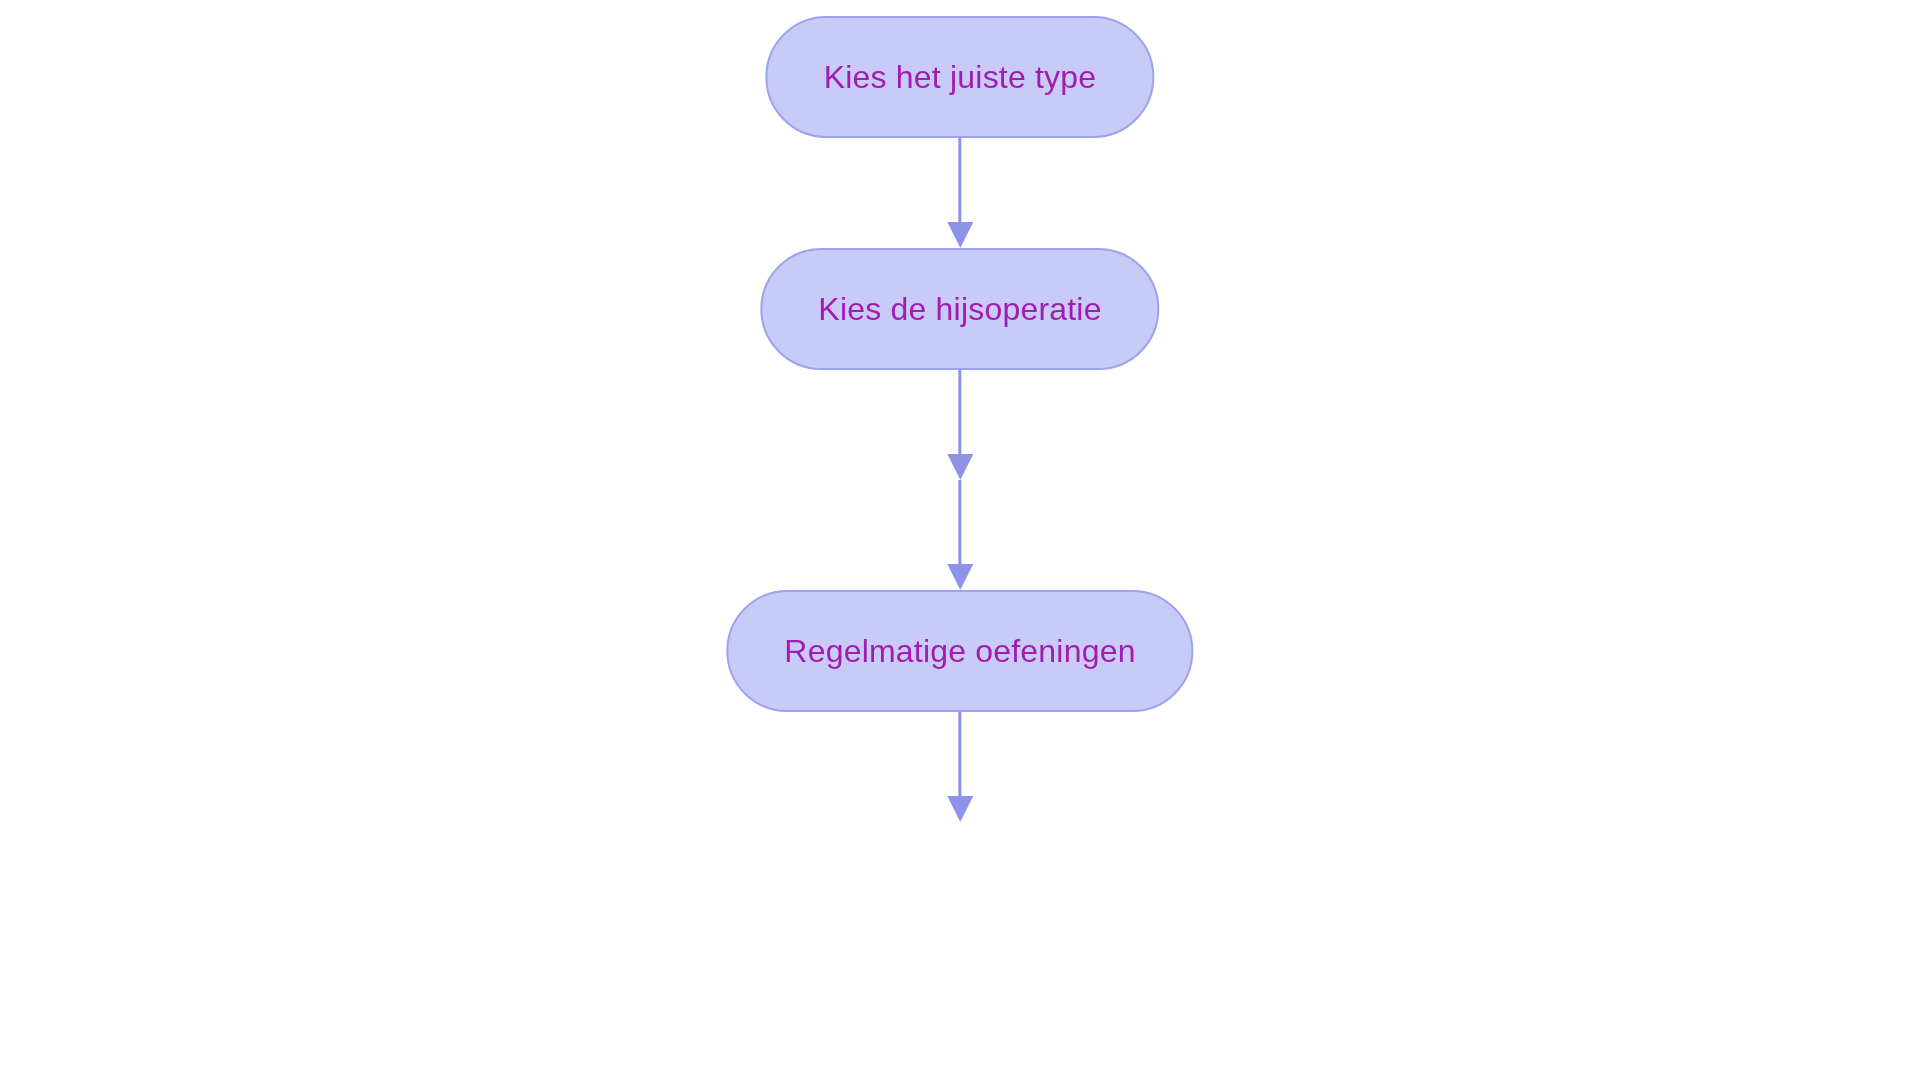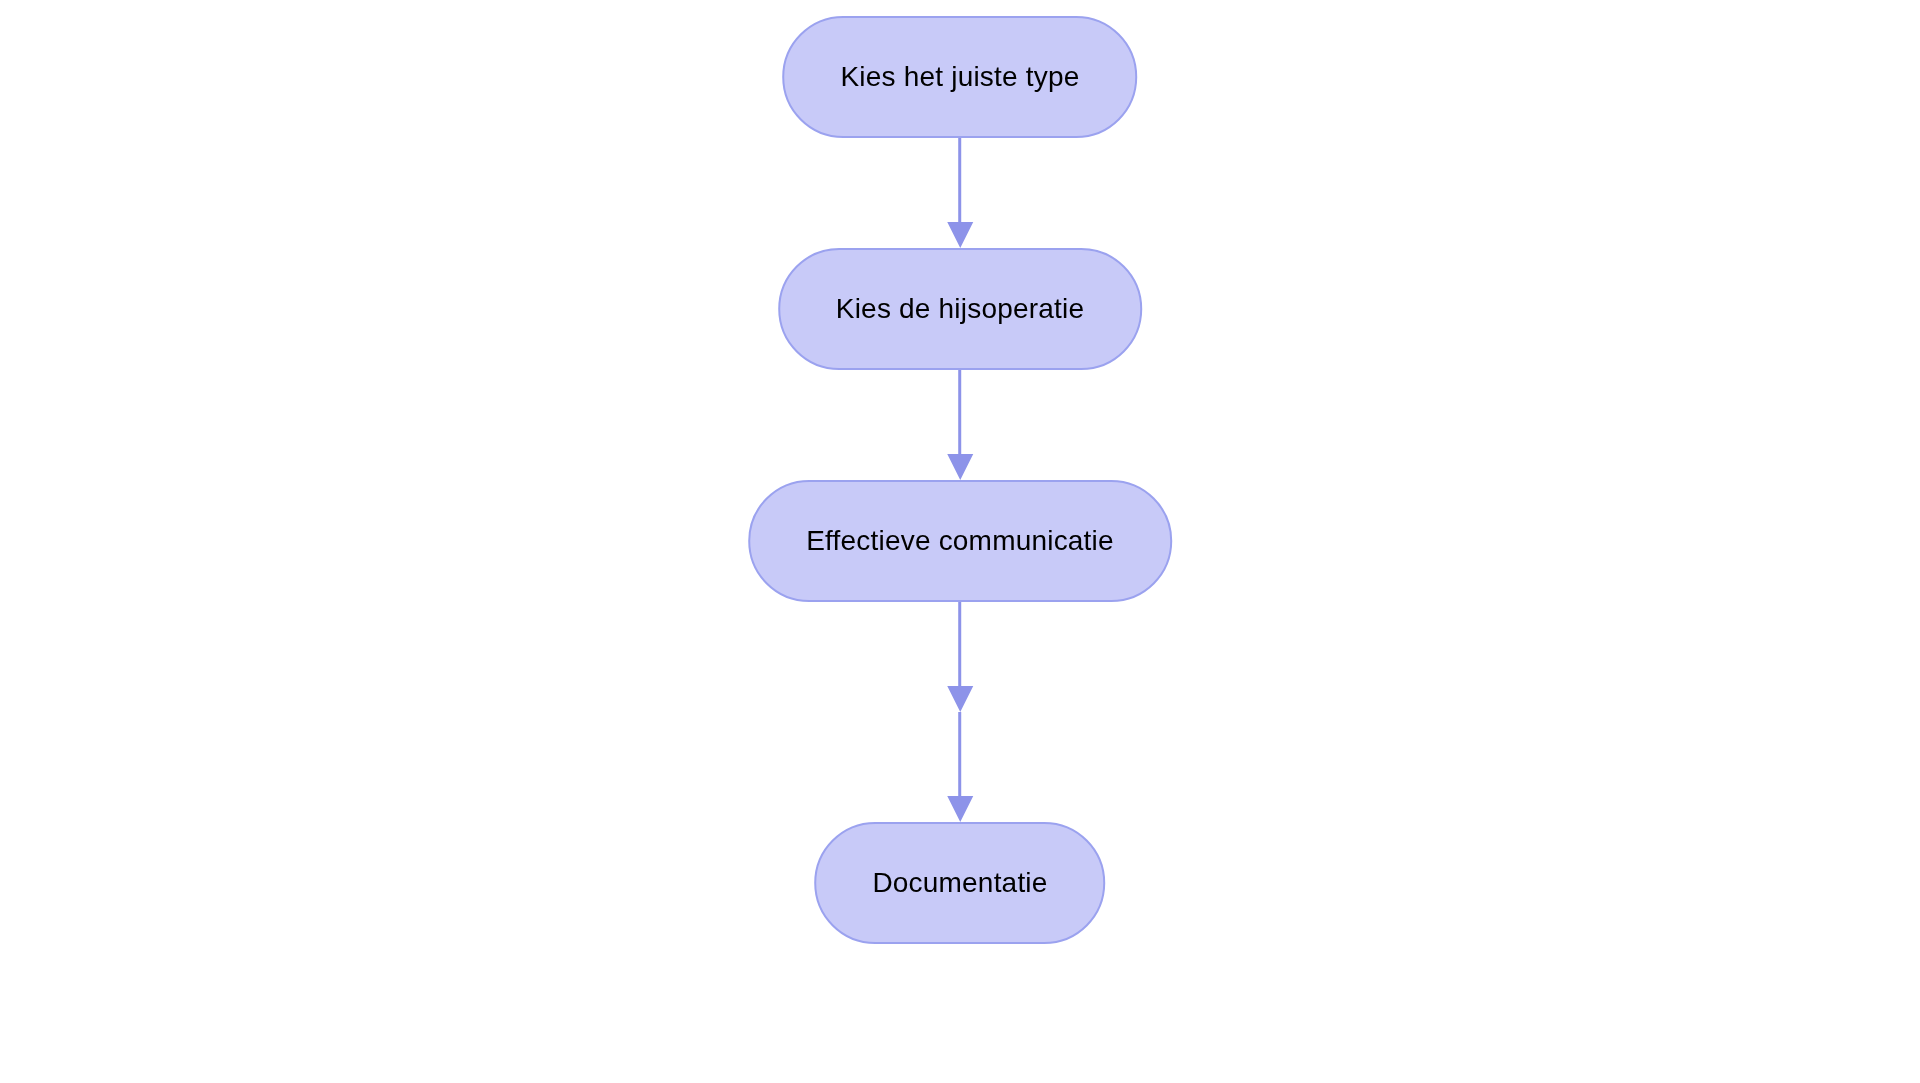--- a/index.html
+++ b/index.html
@@ -35,22 +35,22 @@
     padding: 0 56px;
     border-radius: 61px;
     background: #c8caf8;
     border: 2px solid #9ba2ef;
     display: flex;
     align-items: center;
     justify-content: center;
     white-space: nowrap;
   }
   .node-label {
-    color: #000000;
-    font-size: 28px;
+    color: #a21caf;
+    font-size: 32px;
     letter-spacing: 0.2px;
   }
   .connector {
     width: 30px;
     height: 110px;
     display: flex;
     flex-direction: column;
     align-items: center;
   }
   .connector .line {
@@ -84,33 +84,30 @@
 
     <div class="node">
       <span class="node-label">Kies de hijsoperatie</span>
     </div>
 
     <div class="connector">
       <div class="line"></div>
       <div class="head"></div>
     </div>
 
+
+    <div class="connector">
+      <div class="line"></div>
+      <div class="head"></div>
+    </div>
+
     <div class="node">
-      <span class="node-label">Effectieve communicatie</span>
+      <span class="node-label">Regelmatige oefeningen</span>
     </div>
 
     <div class="connector">
       <div class="line"></div>
       <div class="head"></div>
     </div>
 
 
-    <div class="connector">
-      <div class="line"></div>
-      <div class="head"></div>
-    </div>
-
-    <div class="node">
-      <span class="node-label">Documentatie</span>
-    </div>
-
   </div>
 </div>
 
 </body></html>

